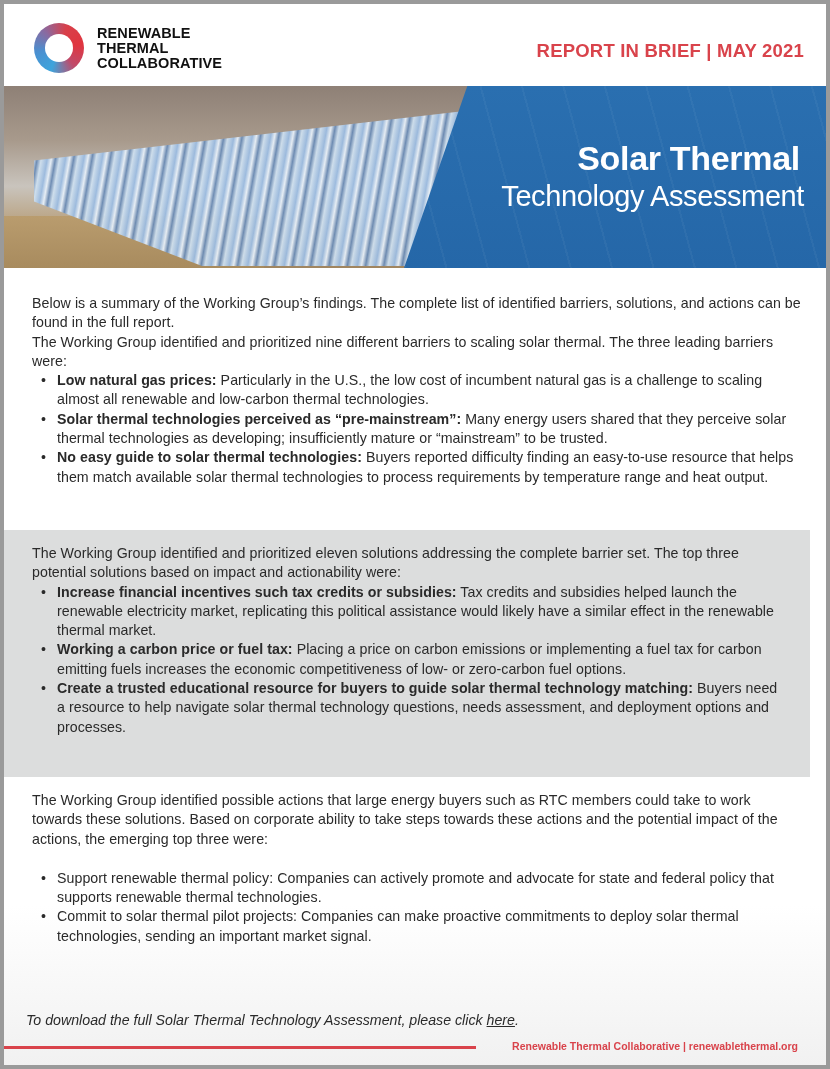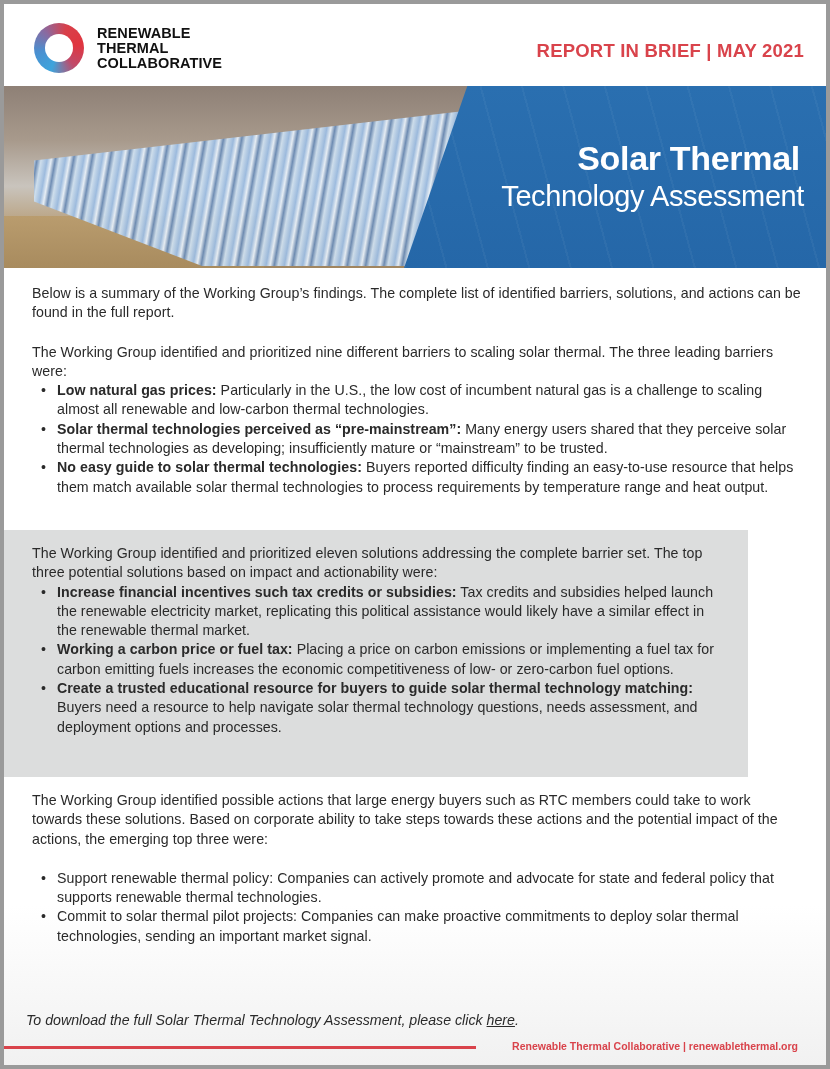--- a/index.html
+++ b/index.html
@@ -63,28 +63,28 @@
     content: ""; position: absolute; inset: 0;
     background: repeating-linear-gradient(75deg, rgba(255,255,255,0.04) 0 2px, transparent 2px 40px);
   }
   .hero-title {
     position: absolute; right: 22px; top: 52px; text-align: right; color: #fff;
   }
   .hero-title .t1 { font-size: 34px; font-weight: bold; line-height: 40px; letter-spacing: -0.3px; padding-right: 4px; }
   .hero-title .t2 { font-size: 29px; line-height: 36px; letter-spacing: -0.4px; }
 
   .content { position: absolute; left: 0; top: 264px; width: 822px; }
-  .section-a { padding: 16px 24px 0 28px; }
+  .section-a { padding: 26px 24px 0 28px; }
   .section-b {
-    position: absolute; left: 0; top: 262px; width: 744px; height: 247px;
+    position: absolute; left: 0; top: 262px; width: 806px; height: 247px;
     background: #dcdddd; padding: 14px 24px 0 28px;
   }
   .section-c { position: absolute; left: 0; top: 523px; width: 822px; padding: 0 24px 0 28px; }
   p.para { font-size: 14.2px; line-height: 19.3px; letter-spacing: 0.05px; }
-  p.gap { margin-top: 20px; }
+  p.gap { }
   ul.blist { list-style: none; padding-left: 25px; }
   ul.blist li { position: relative; font-size: 14.2px; line-height: 19.3px; letter-spacing: 0.05px; }
   ul.blist li::before { content: "•"; position: absolute; left: -16px; top: 0; }
   .bold { font-weight: bold; }
   .download {
     position: absolute; left: 22px; top: 1008px;
     font-size: 14.2px; font-style: italic; color: #2a2a2a;
   }
   .download a { color: #2a2a2a; text-decoration: underline; }
   .footer-line {

